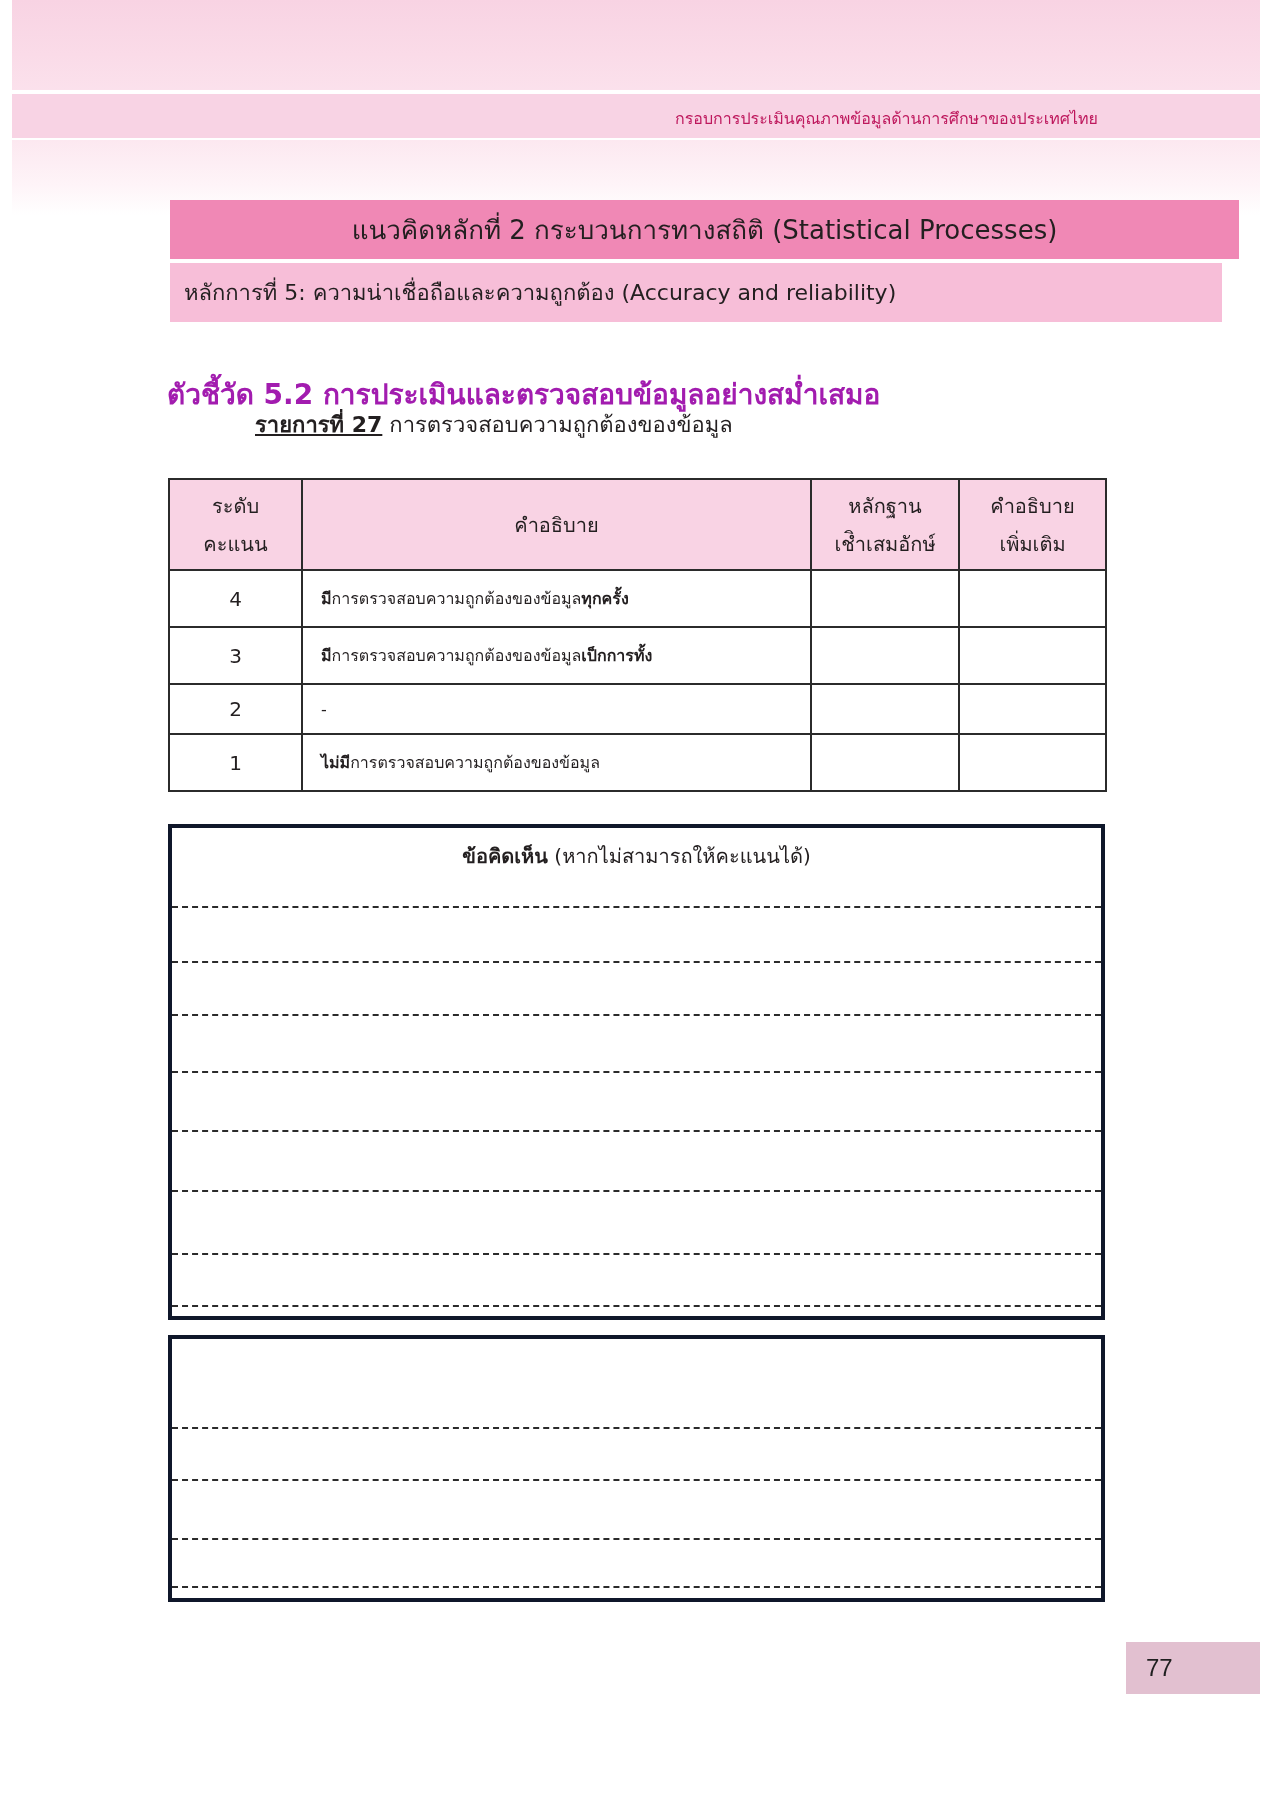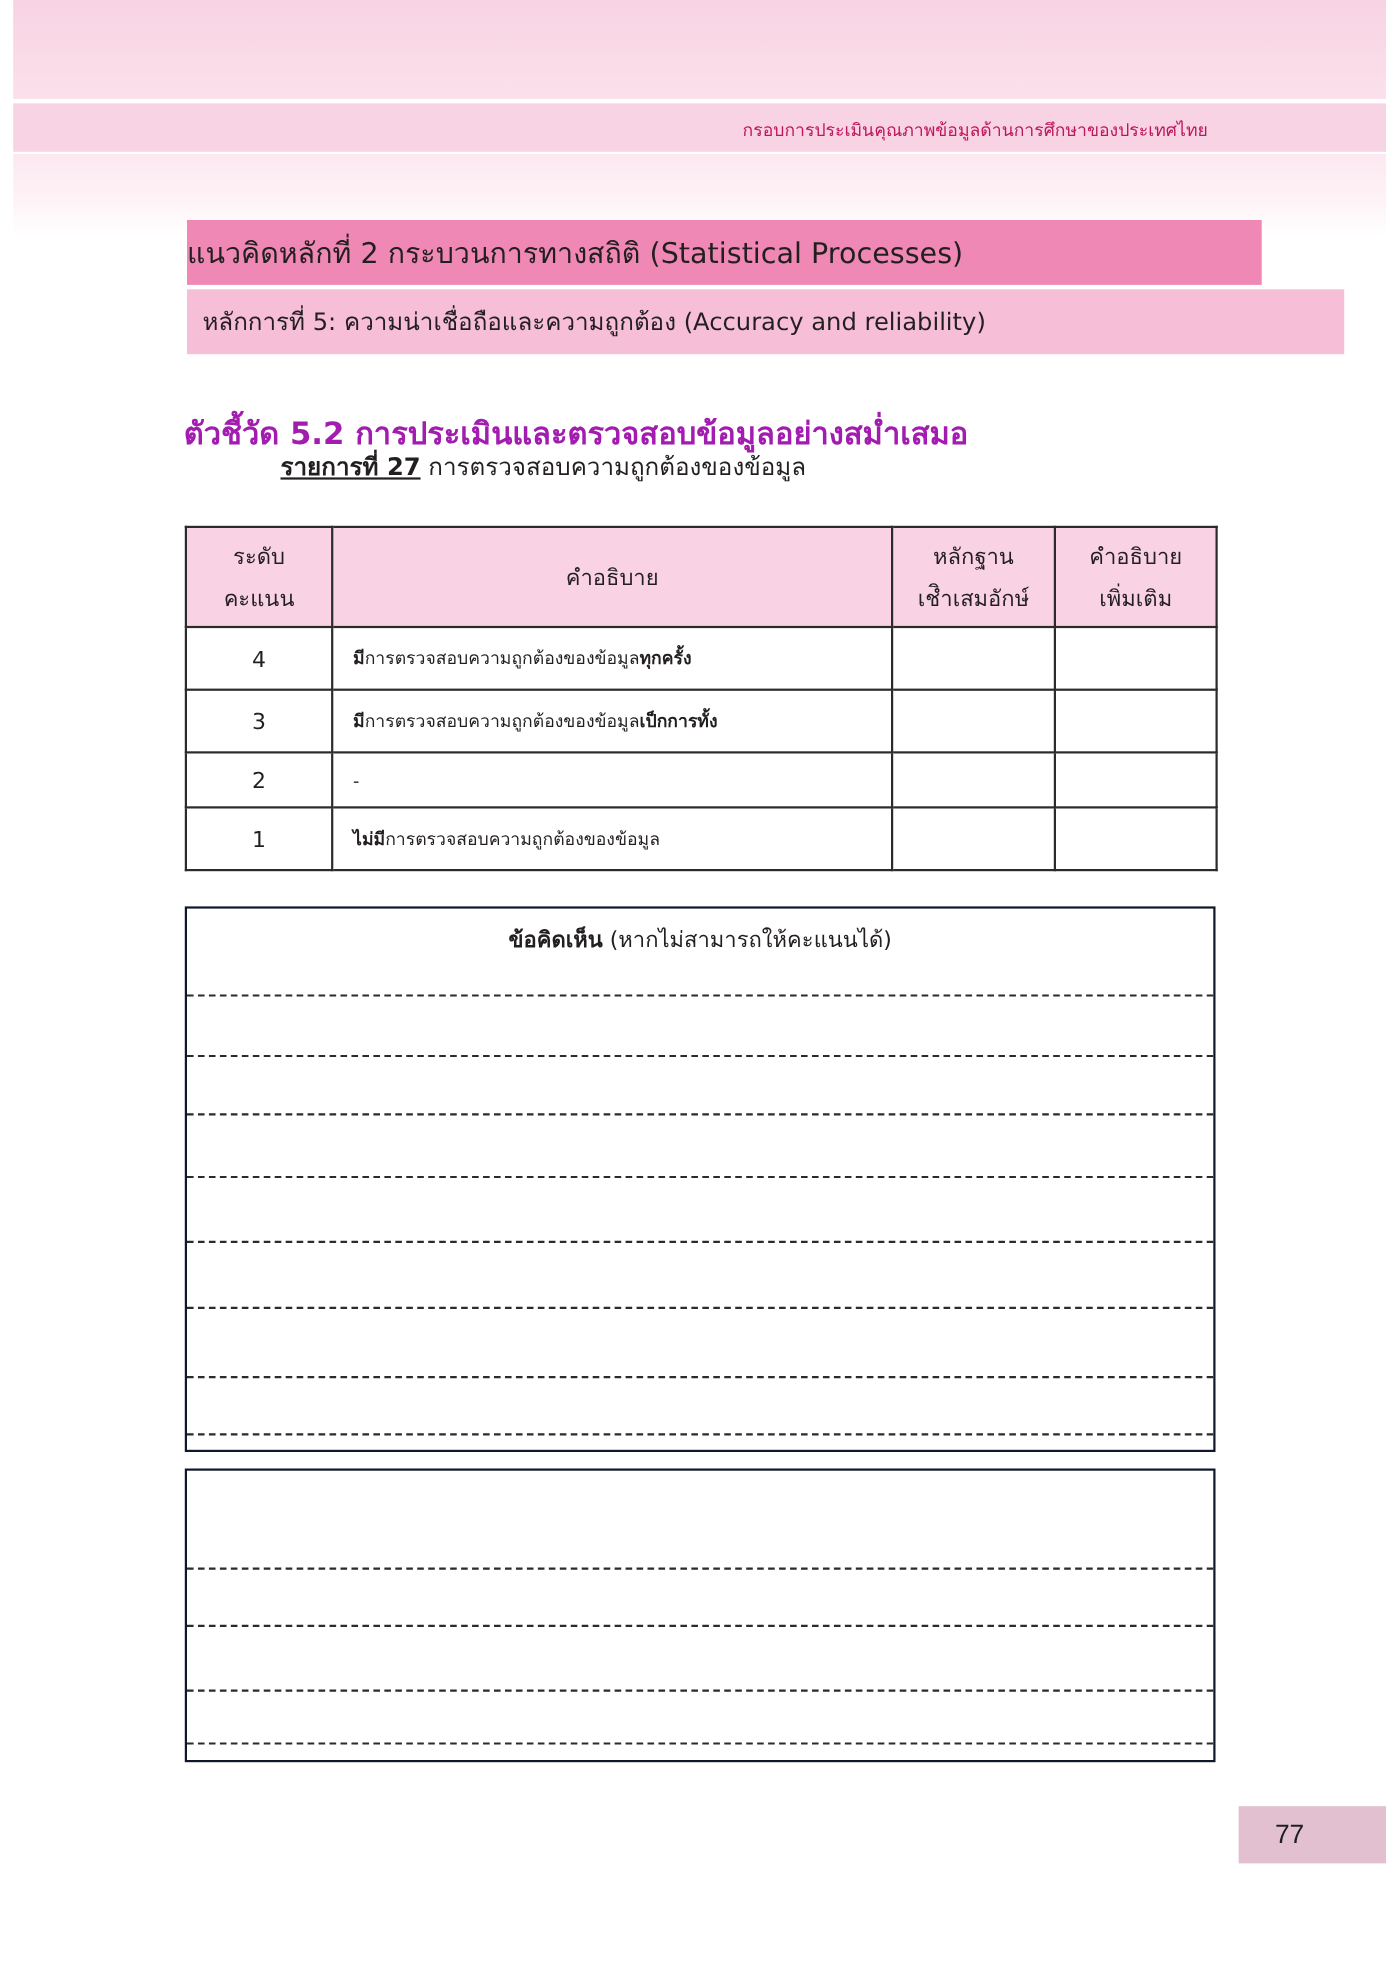--- a/index.html
+++ b/index.html
@@ -17,22 +17,22 @@
     .running-header-text {
       position: absolute; right: 162px; top: 12px; font-size: 16px; color: #be185d;
       font-family: "DejaVu Sans", sans-serif; white-space: nowrap;
     }
     .fade-band {
       position: absolute; left: 12px; top: 140px; width: 1248px; height: 75px;
       background: linear-gradient(to bottom, #fce8f0 0%, #fef4f8 60%, #ffffff 100%);
     }
 
     .concept-title {
-      position: absolute; left: 170px; top: 200px; width: 977px; height: 59px;
-      background: #f088b5; display: flex; align-items: center; justify-content: flex-start;
+      position: absolute; left: 170px; top: 200px; width: 1069px; height: 59px;
+      background: #f088b5; display: flex; align-items: center; justify-content: center;
       font-size: 26px; color: #231f20; white-space: nowrap;
     }
     .principle-title {
       position: absolute; left: 170px; top: 263px; width: 1052px; height: 59px;
       background: #f7bed8; display: flex; align-items: center; padding-left: 14px;
       font-size: 22px; color: #231f20; white-space: nowrap;
     }
 
     .indicator-title {
       position: absolute; left: 167px; top: 372px; font-size: 28px; font-weight: bold; color: #a21caf; white-space: nowrap;
@@ -51,33 +51,33 @@
       background: #f9d3e4; font-weight: normal; height: 91px; line-height: 38px;
       text-align: center; vertical-align: middle; font-size: 20px;
     }
     table.rubric td { height: 57px; vertical-align: middle; }
     table.rubric td.score { text-align: center; font-size: 20px; }
     table.rubric td.desc { padding-left: 18px; font-size: 16px; white-space: nowrap; }
     table.rubric tr.row-2 td { height: 50px; }
     .bold { font-weight: bold; }
 
     .note-box {
-      position: absolute; left: 168px; width: 937px; border: 2px solid #0f172a; background: #fff;
+      position: absolute; left: 168px; width: 937px; border: 4px solid #0f172a; background: #fff;
     }
     .note-box .box-title {
       position: absolute; left: 0; right: 0; top: 12px; text-align: center; font-size: 20px; white-space: nowrap;
     }
     .note-box .dash {
       position: absolute; left: 0; right: 0; height: 0; border-top: 2px dashed #2b2b2b;
     }
 
     .page-number {
       position: absolute; left: 1126px; top: 1642px; width: 134px; height: 52px;
       background: #e2c0d0; font-family: "Liberation Sans", sans-serif; font-size: 24px; color: #1f1f1f;
-      display: flex; align-items: center; padding-left: 33px;
+      display: flex; align-items: center; padding-left: 20px;
     }
   </style>
 </head>
 <body>
 
 <div class="top-band"></div>
 <div class="running-header">
   <span class="running-header-text">กรอบการประเมินคุณภาพข้อมูลด้านการศึกษาของประเทศไทย</span>
 </div>
 <div class="fade-band"></div>

